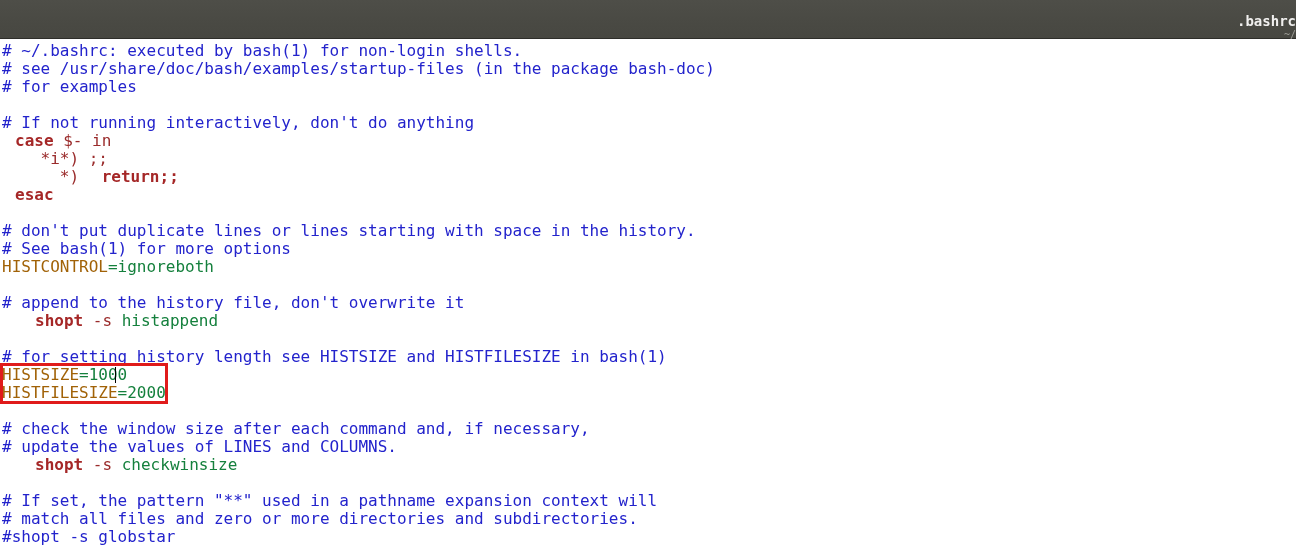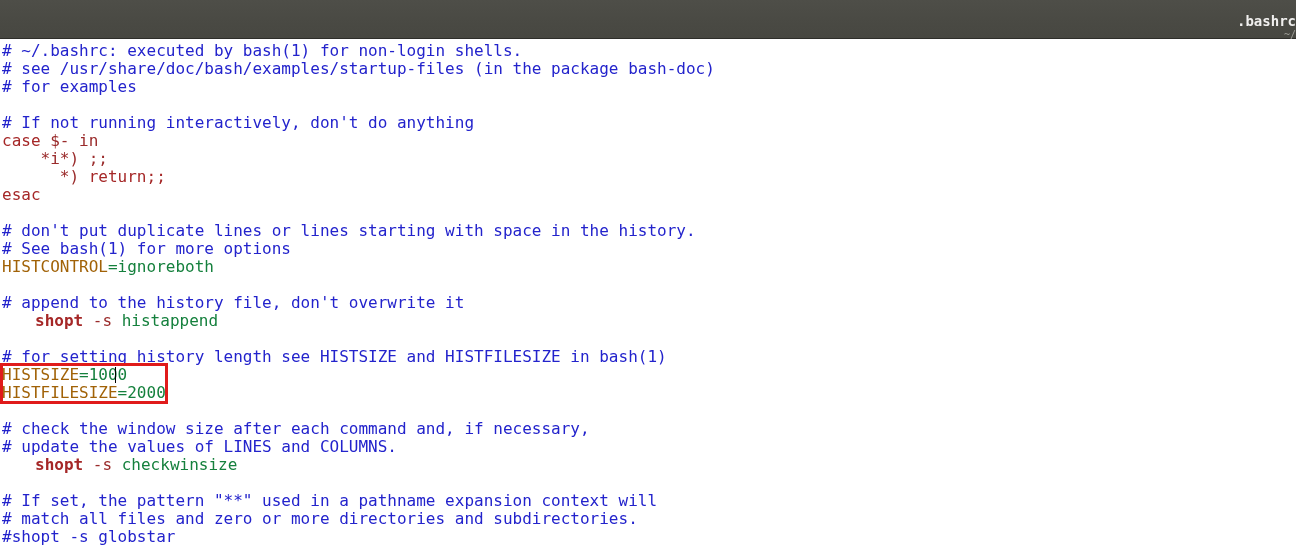--- a/index.html
+++ b/index.html
@@ -121,21 +121,21 @@
     padding: 3px 0 0 2px;
     font-family: "DejaVu Sans Mono", monospace;
     font-size: 16px;
     line-height: 18px;
     white-space: pre;
     color: #000000;
   }
   .line { height: 18px; white-space: pre; }
 
   .c-comment { color: #2323cc; }
-  .c-keyword { color: #a52727; font-weight: normal; }
+  .c-keyword { color: #a52727; font-weight: bold; margin-left: 13px; }
   .c-builtin { color: #a52727; font-weight: bold; margin-left: 33px; }
   .c-var     { color: #a16207; }
   .c-plain   { color: #15803d; }
   .c-punct   { color: #9a2b2b; }
 
   
   .hl-box {
     position: absolute;
     border: 3px solid #e01b1b;
     box-sizing: border-box;

